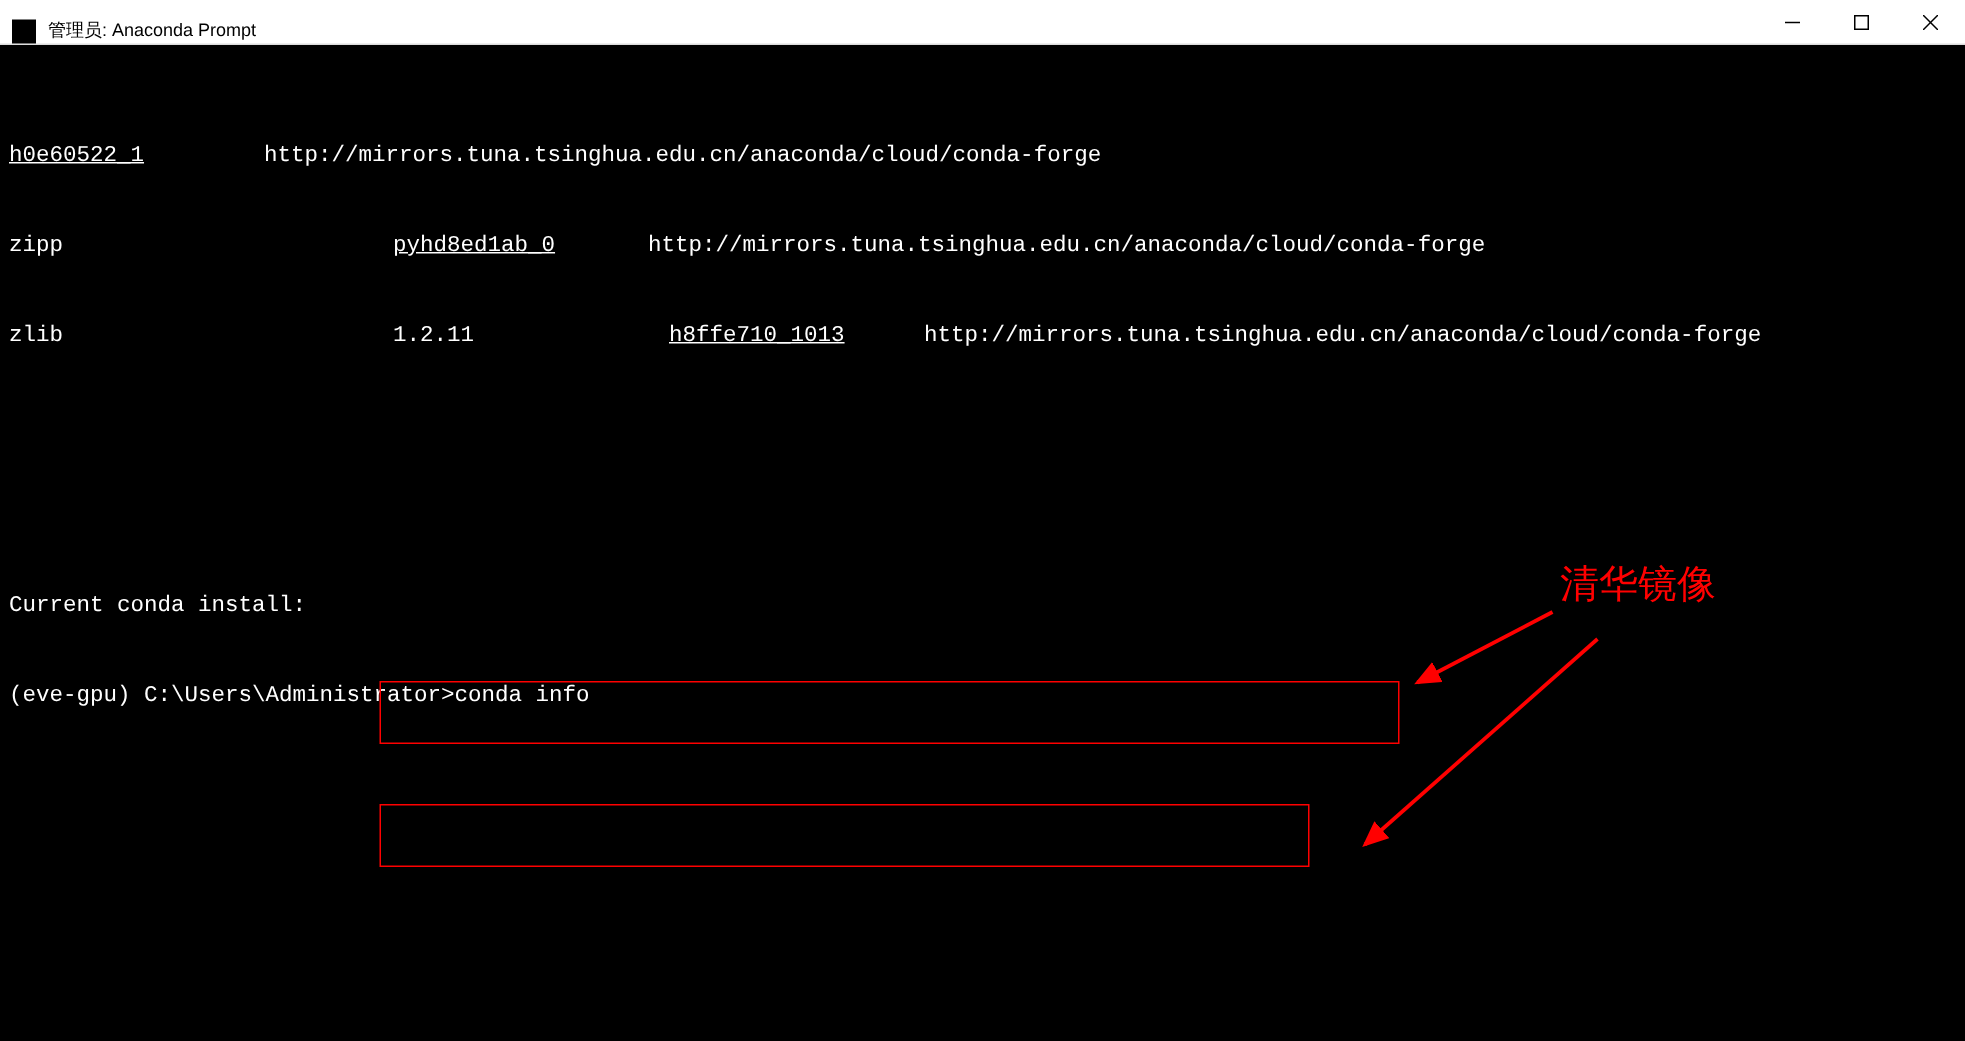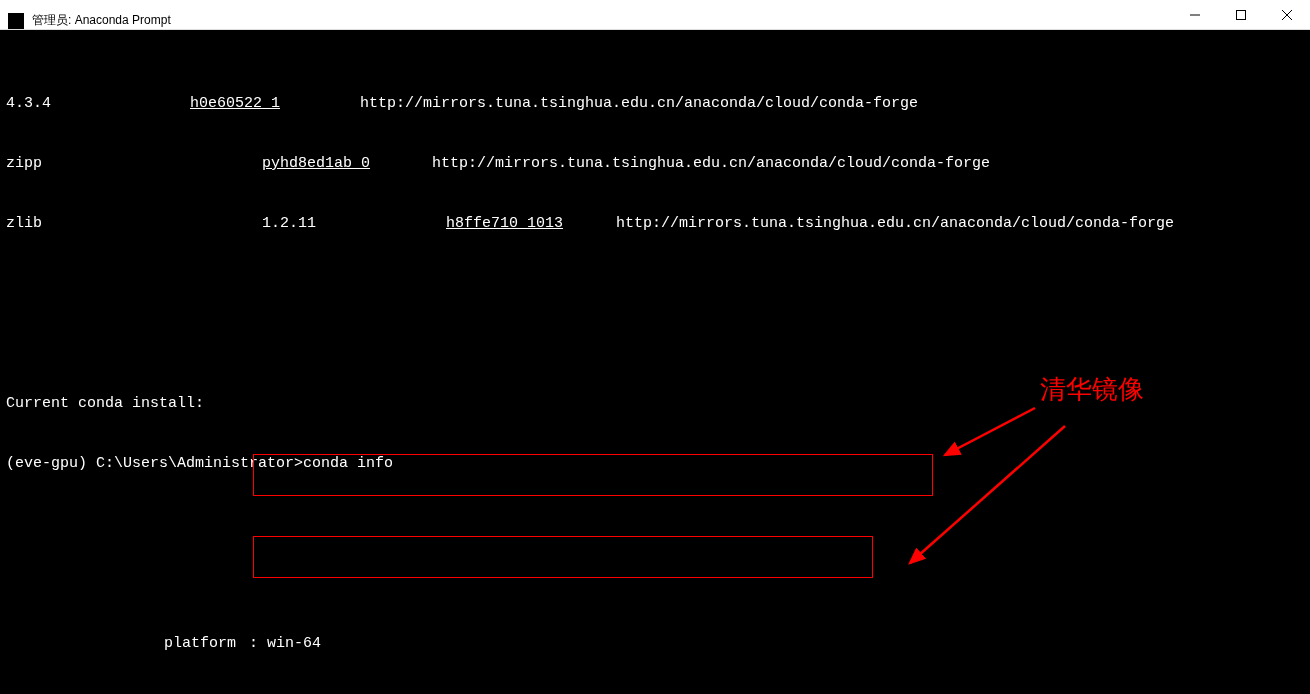--- a/index.html
+++ b/index.html
@@ -89,21 +89,20 @@
           <line x1="0" y1="0" x2="10" y2="10" stroke="#000" stroke-width="1"></line>
           <line x1="10" y1="0" x2="0" y2="10" stroke="#000" stroke-width="1"></line>
         </svg>
     </div>
   </div>
 </div>
 
 <div class="terminal">
   
   <div class="pkg-row">
-    <span class="col-ver">4.3.4</span>
     <span class="col-build">h0e60522_1</span>
     <span class="col-src">http://mirrors.tuna.tsinghua.edu.cn/anaconda/cloud/conda-forge</span>
   </div>
   <div class="pkg-row">
     <span class="col-name">zipp</span>
     <span class="col-build">pyhd8ed1ab_0</span>
     <span class="col-src">http://mirrors.tuna.tsinghua.edu.cn/anaconda/cloud/conda-forge</span>
   </div>
   <div class="pkg-row">
     <span class="col-name">zlib</span>
@@ -114,21 +113,20 @@
 
   <div class="blank"></div>
 
   
   <div>Current conda install:</div>
   <div><span>(eve-gpu) C:\Users\Administrator&gt;</span><span>conda info</span></div>
 
   <div class="blank"></div>
 
   
-  <div class="kv"><span class="key">platform</span><span> : </span><span class="val">win-64</span></div>
   
   
   
   
   
   
   
   
 
   

